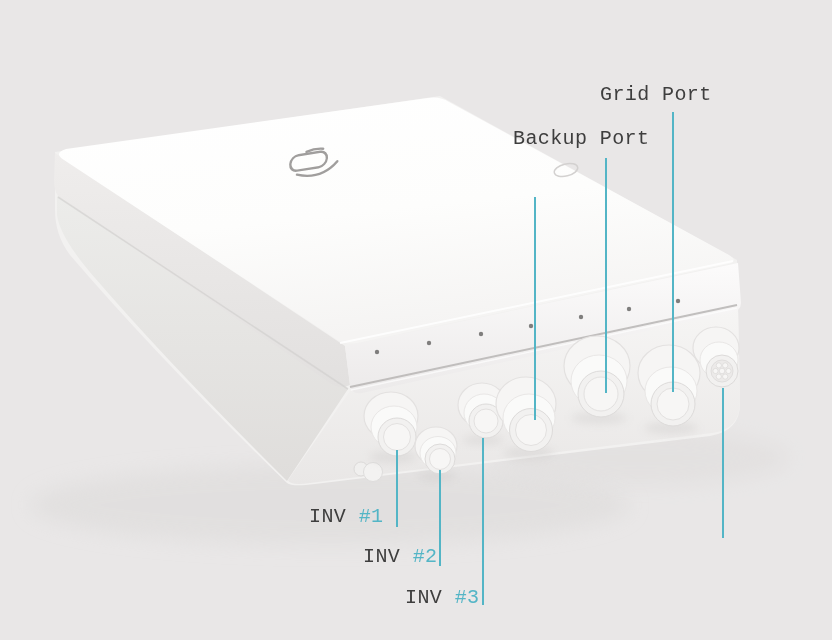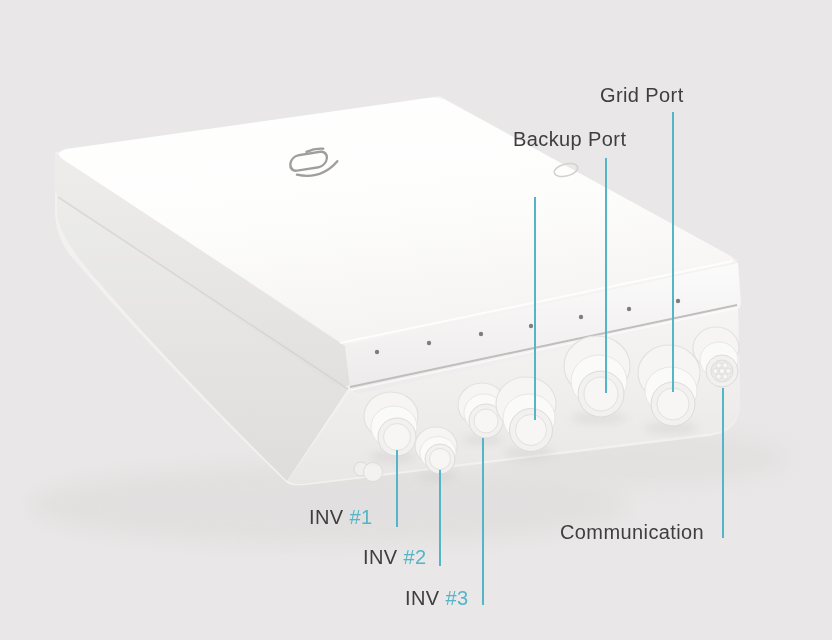--- a/index.html
+++ b/index.html
@@ -9,20 +9,21 @@
     font-family:"Liberation Sans",sans-serif;
   }
   #device-svg{position:absolute;left:0;top:0;width:832px;height:640px;}
   .label{
     position:absolute;
     font-size:20px;
     letter-spacing:.4px;
     color:#3e3e3e;
     white-space:nowrap;
     line-height:20px;
+    font-family:Liberation Mono, monospace;
   }
   .label .accent{color:#53b5c6;}
 </style>
 </head>
 <body>
 
 <div id="stage">
 
   <svg id="device-svg" viewBox="0 0 832 640">
     <defs>
@@ -181,15 +182,14 @@
 
   <div class="label" style="left:513px;top:129px">Backup Port</div>
 
 
   <div class="label" style="left:309px;top:507px"><span>INV</span> <span class="accent">#1</span></div>
 
   <div class="label" style="left:363px;top:547px"><span>INV</span> <span class="accent">#2</span></div>
 
   <div class="label" style="left:405px;top:588px"><span>INV</span> <span class="accent">#3</span></div>
 
-  <div class="label" style="left:560px;top:522px">Communication</div>
 
 </div>
 
 </body></html>

